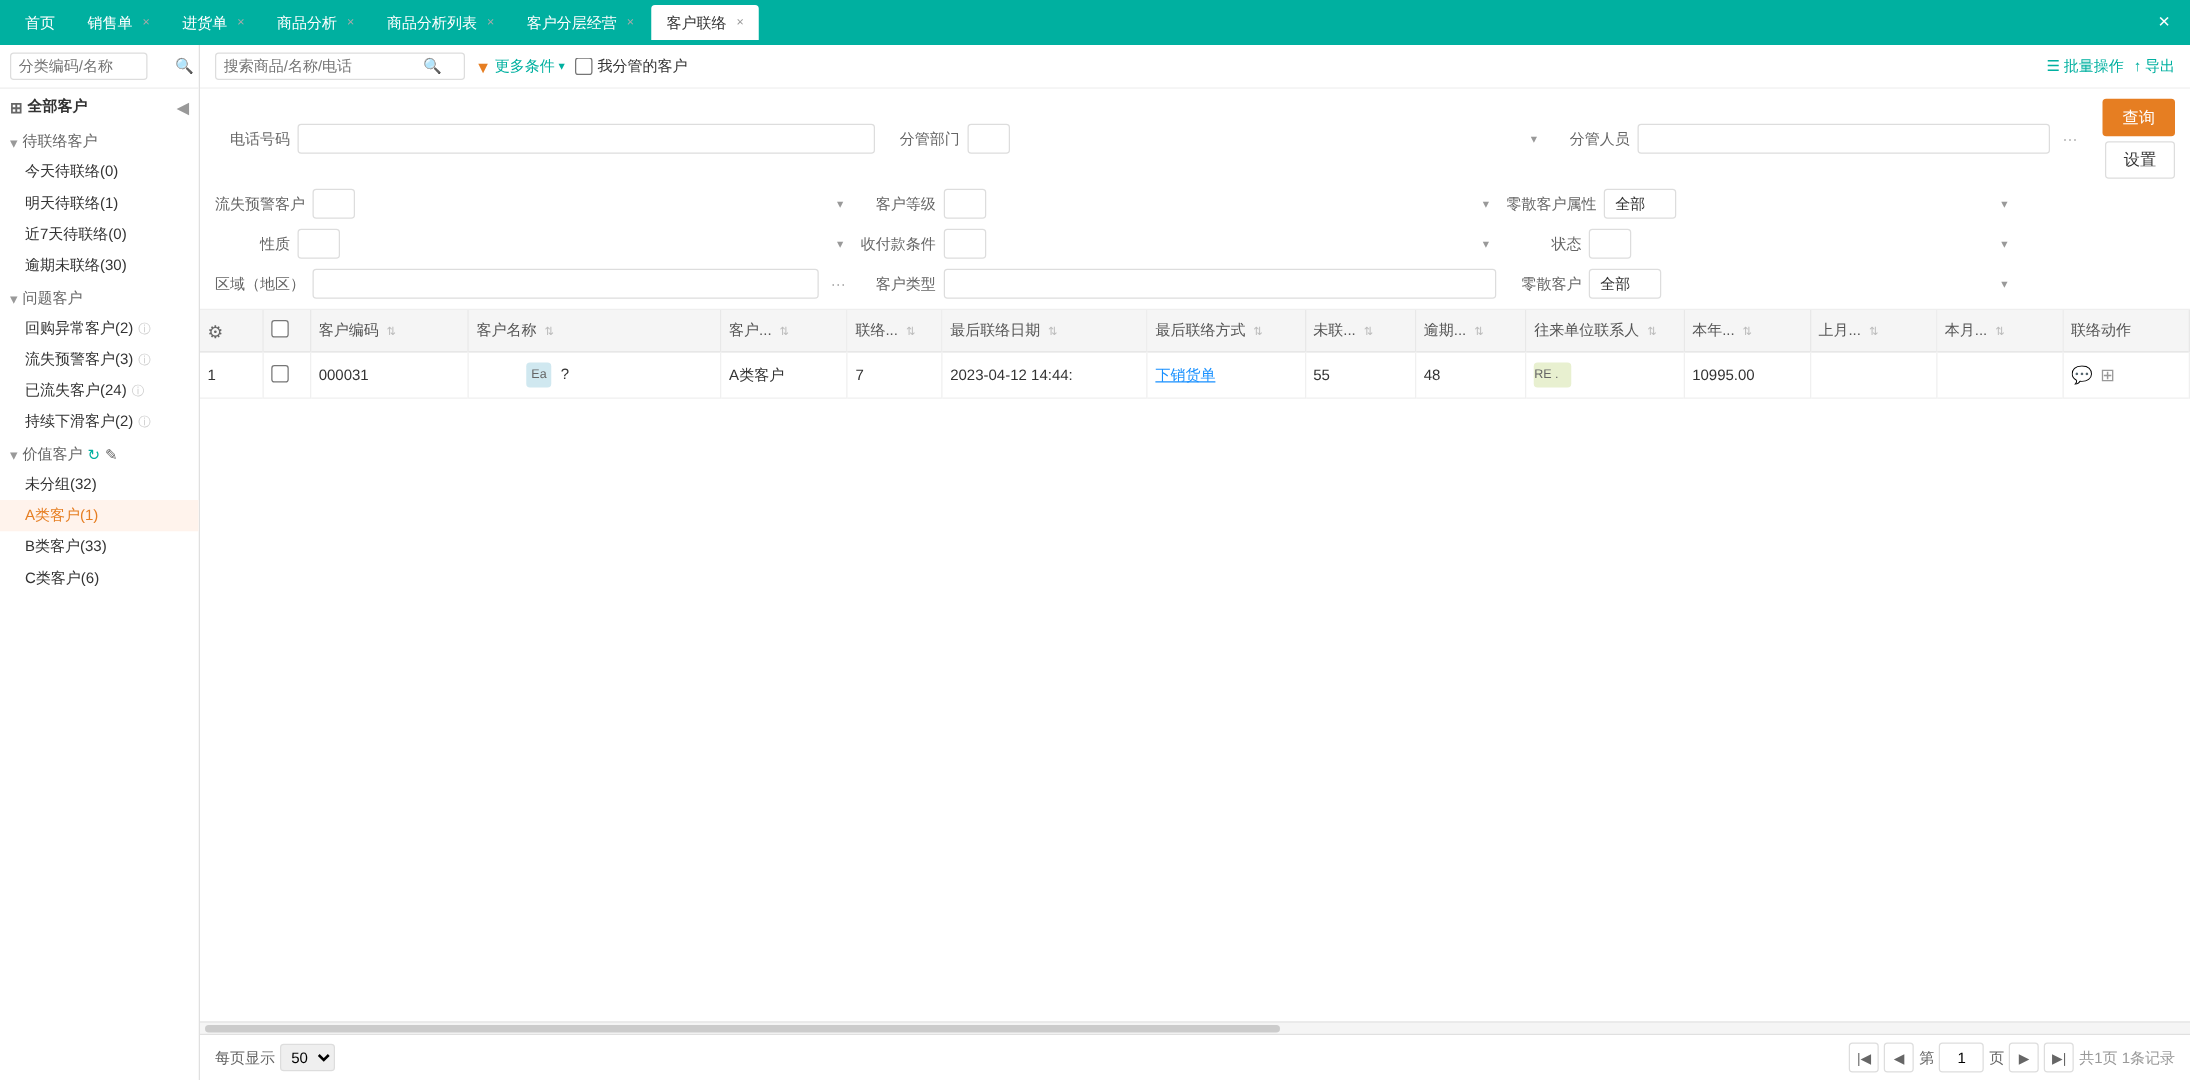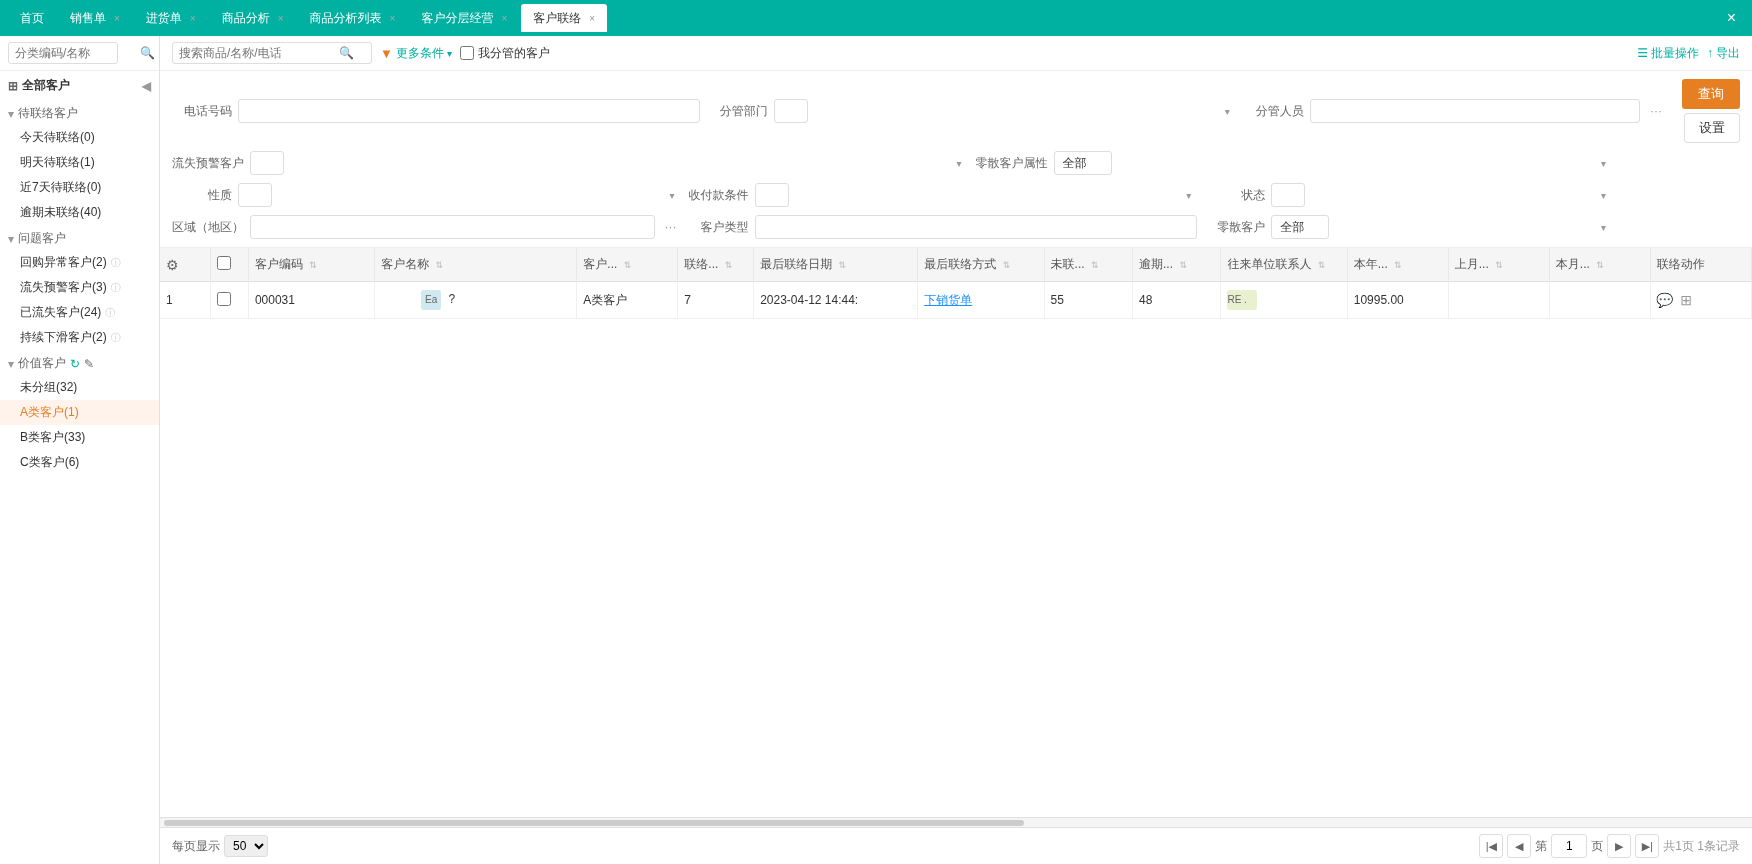--- a/index.html
+++ b/index.html
@@ -462,21 +462,21 @@
     <div class="sidebar-item">
       <span>今天待联络(0)</span>
     </div>
     <div class="sidebar-item">
       <span>明天待联络(1)</span>
     </div>
     <div class="sidebar-item">
       <span>近7天待联络(0)</span>
     </div>
     <div class="sidebar-item">
-      <span>逾期未联络(40)</span>
+      <span>逾期未联络(30)</span>
     </div>
 
     <div class="sidebar-group-label">
       <span class="arrow">▾</span>
       <span>问题客户</span>
     </div>
     <div class="sidebar-item">
       <span>回购异常客户(2)</span>
       <span class="info-icon">ⓘ</span>
     </div>
@@ -561,20 +561,26 @@
         </div>
         <div style="display:flex;flex-direction:column;gap:4px;margin-left:8px;align-items:flex-end;">
           <button class="btn-query">查询</button>
           <button class="btn-settings">设置</button>
         </div>
       </div>
 
       <div class="filter-row">
         <div class="filter-field">
           <span class="filter-label">流失预警客户</span>
+          <div class="select-wrapper">
+            <select class="filter-select"></select>
+          </div>
+        </div>
+        <div class="filter-field">
+          <span class="filter-label">客户等级</span>
           <div class="select-wrapper">
             <select class="filter-select"></select>
           </div>
         </div>
         <div class="filter-field" style="flex:0.8;">
           <span class="filter-label">零散客户属性</span>
           <div class="select-wrapper" style="flex:1;">
             <select class="filter-select">
               <option>全部</option>
             </select>

